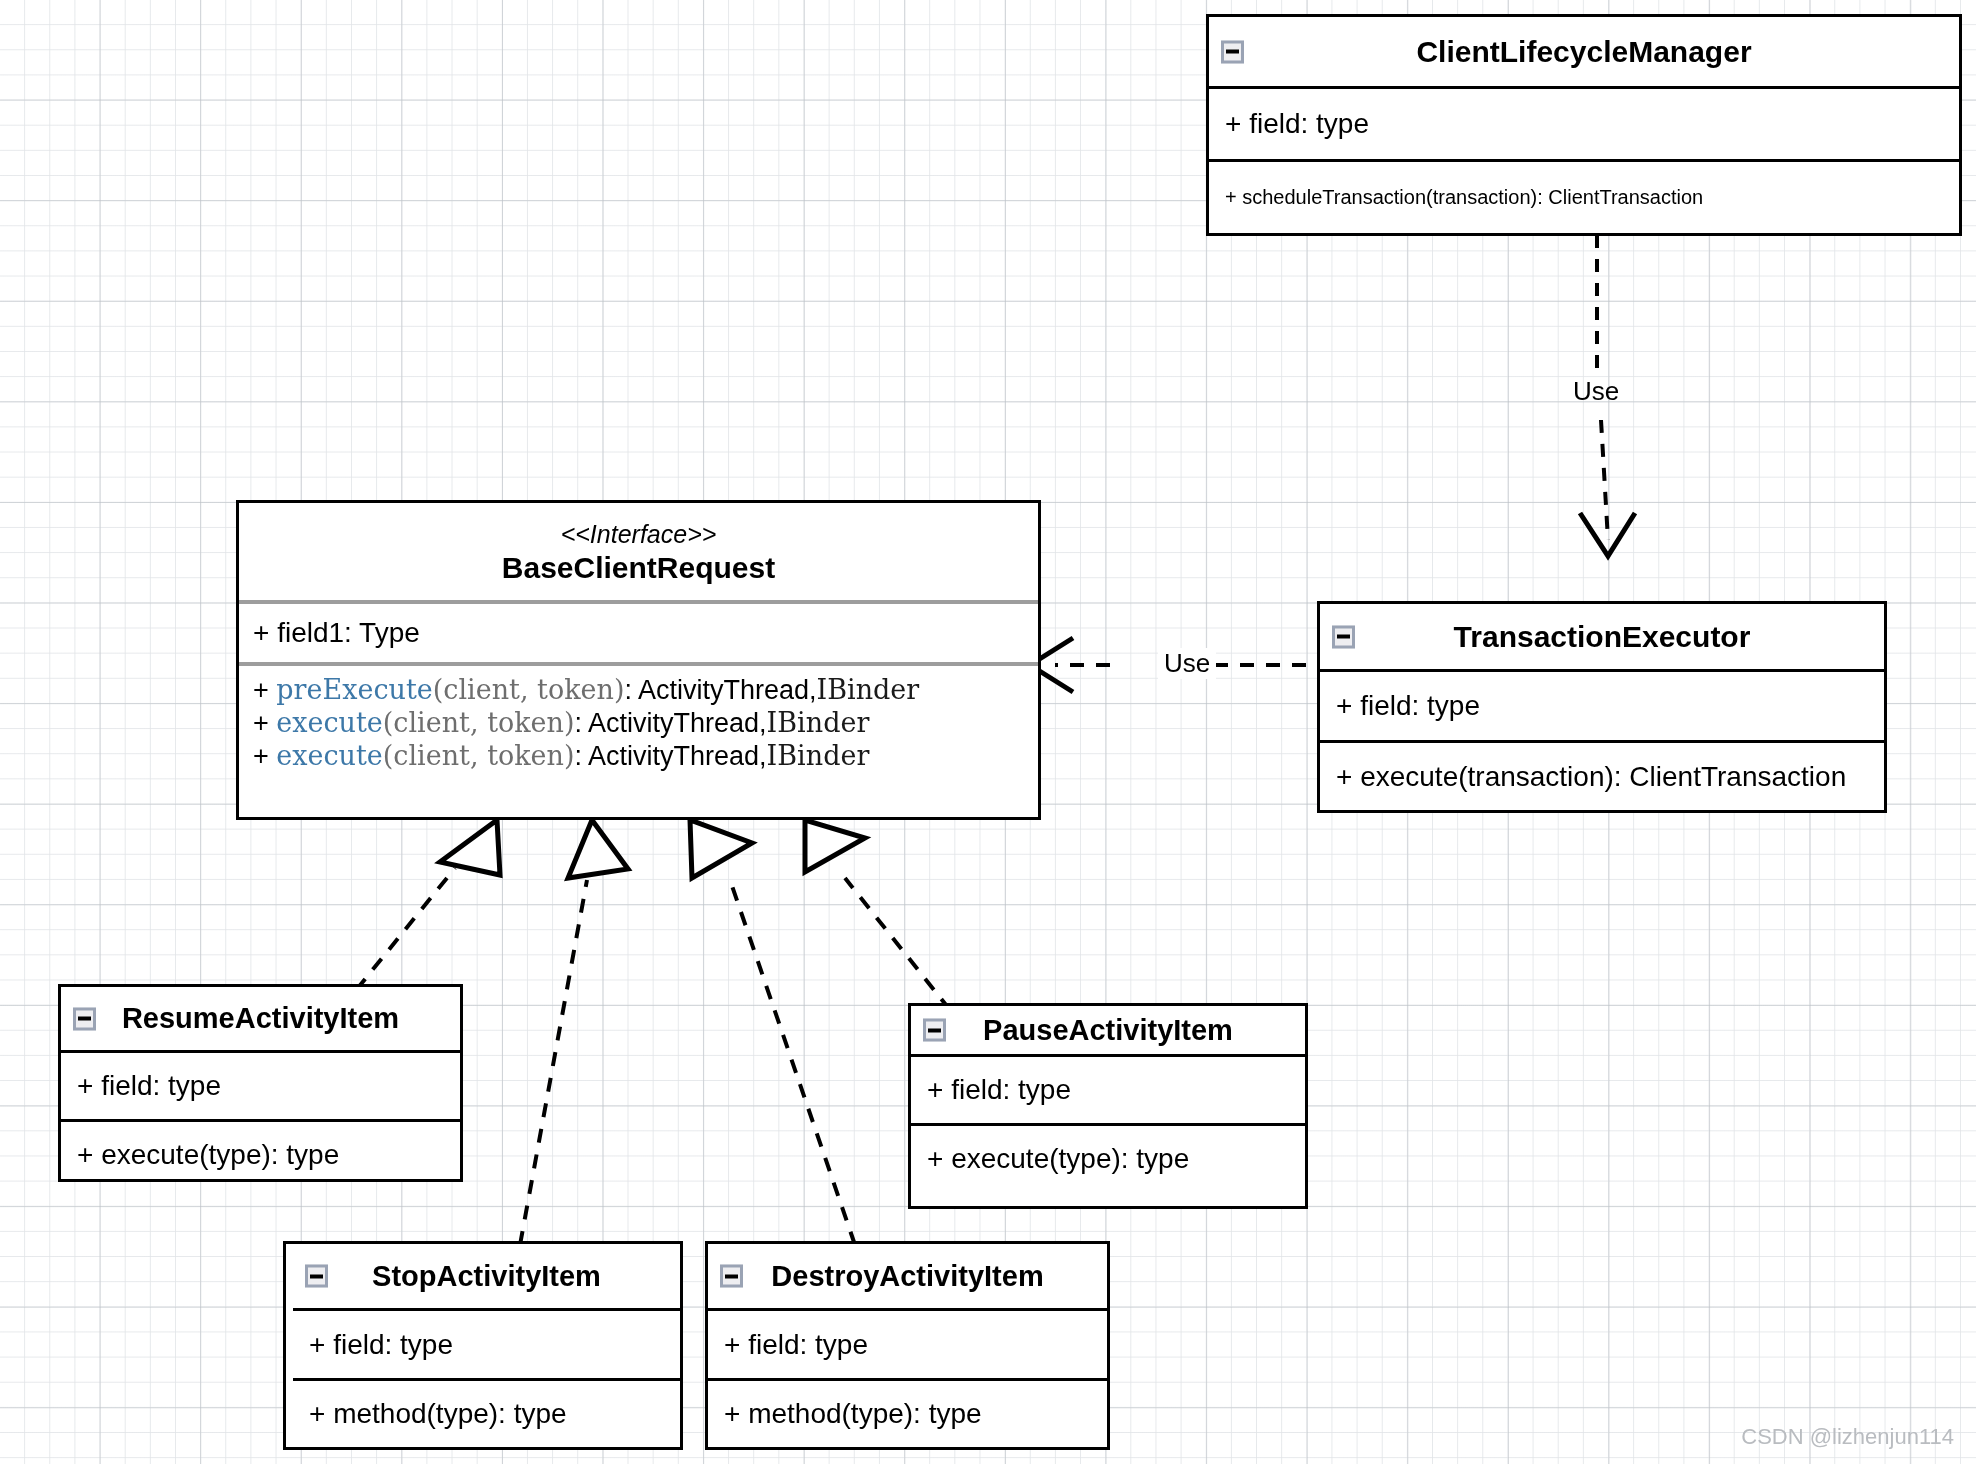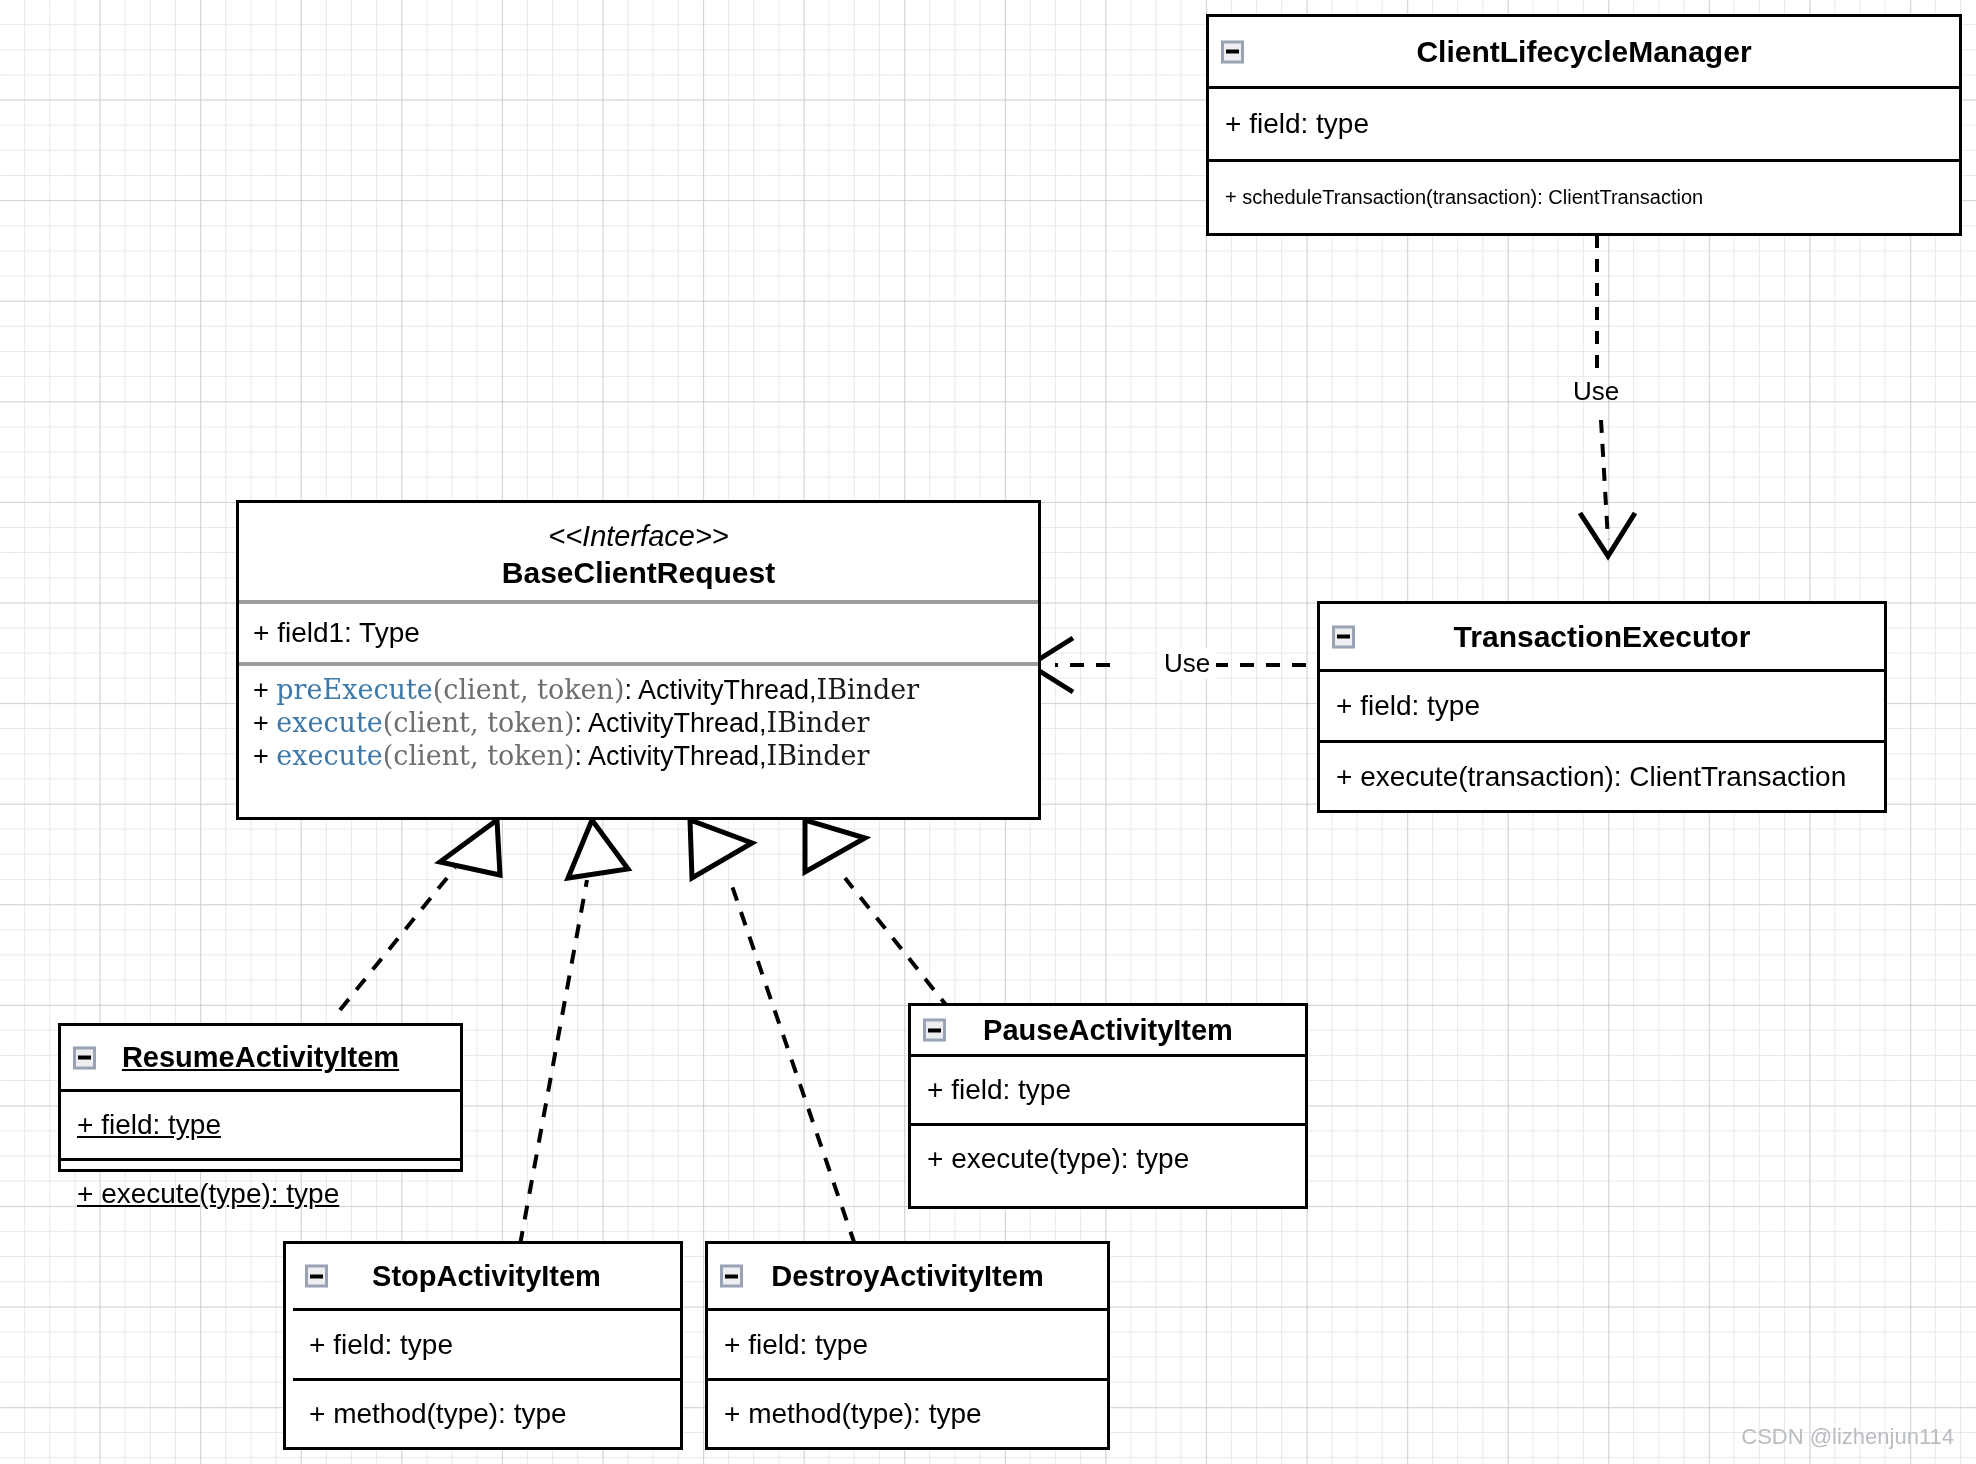--- a/index.html
+++ b/index.html
@@ -105,21 +105,21 @@
     z-index: 4;
   }
   .iface-header {
     box-sizing: border-box;
     text-align: center;
     padding-top: 16px;
     border-bottom: 4px solid #9d9d9d;
   }
   .iface-stereotype {
     font-style: italic;
-    font-size: 29px;
+    font-size: 25px;
     color: #000000;
     line-height: 1.2;
   }
   .iface-name {
     font-weight: bold;
     font-size: 30px;
     color: #000000;
     line-height: 1.25;
   }
   .iface-fields {
@@ -270,21 +270,21 @@
         <span class="m-plus">+</span>
         <span class="m-name">execute</span><span class="m-args">(client, token)</span><span class="m-ret">: </span><span class="m-ret">ActivityThread,</span><span class="m-ret2">IBinder</span>
       </div>
       <div class="m-line">
         <span class="m-plus">+</span>
         <span class="m-name">execute</span><span class="m-args">(client, token)</span><span class="m-ret">: </span><span class="m-ret">ActivityThread,</span><span class="m-ret2">IBinder</span>
       </div>
     </div>
   </div>
 
-  <div class="uml-box" style="left:58px; top:1023px; width:405px; height:149px;text-decoration:underline;">
+  <div class="uml-box" style="left:58px; top:984px; width:405px; height:198px;">
     <div class="uml-header" style="height:66px; font-size:29px;">
       <span class="collapse-icon"></span>
       <span>ResumeActivityItem</span>
     </div>
     <div class="uml-compartment" style="height:66px; font-size:28px;">
       <span>+ field: type</span>
     </div>
     <div class="uml-compartment divider" style="height:68px; font-size:28px;">
       <span>+ execute(type): type</span>
     </div>

